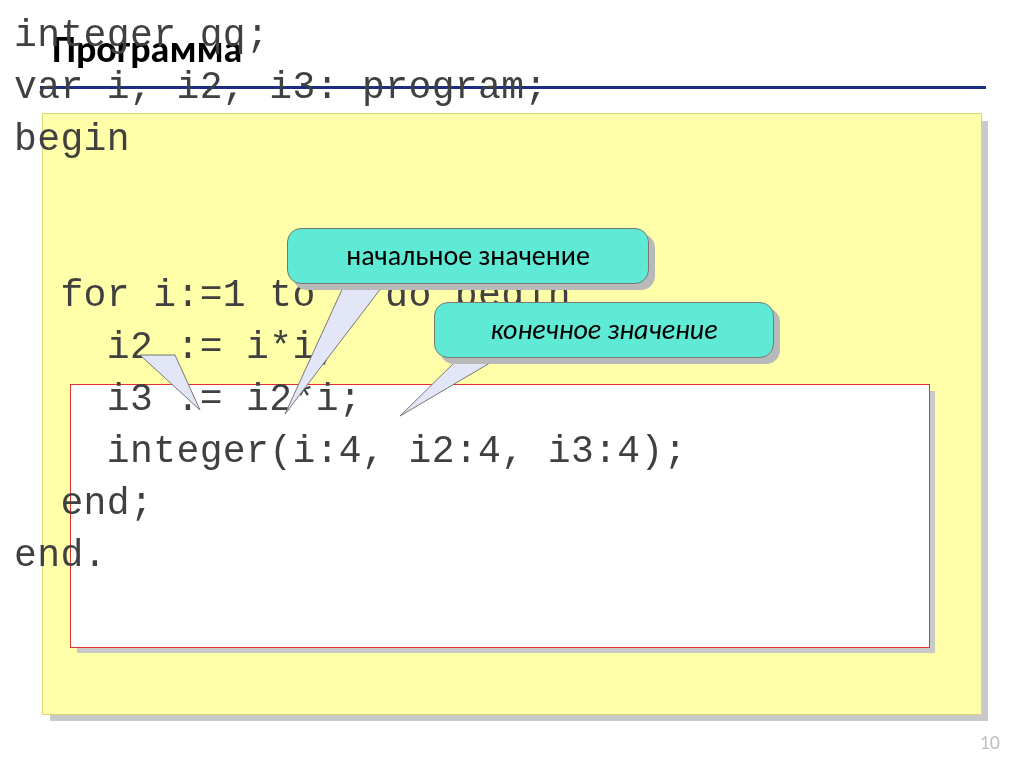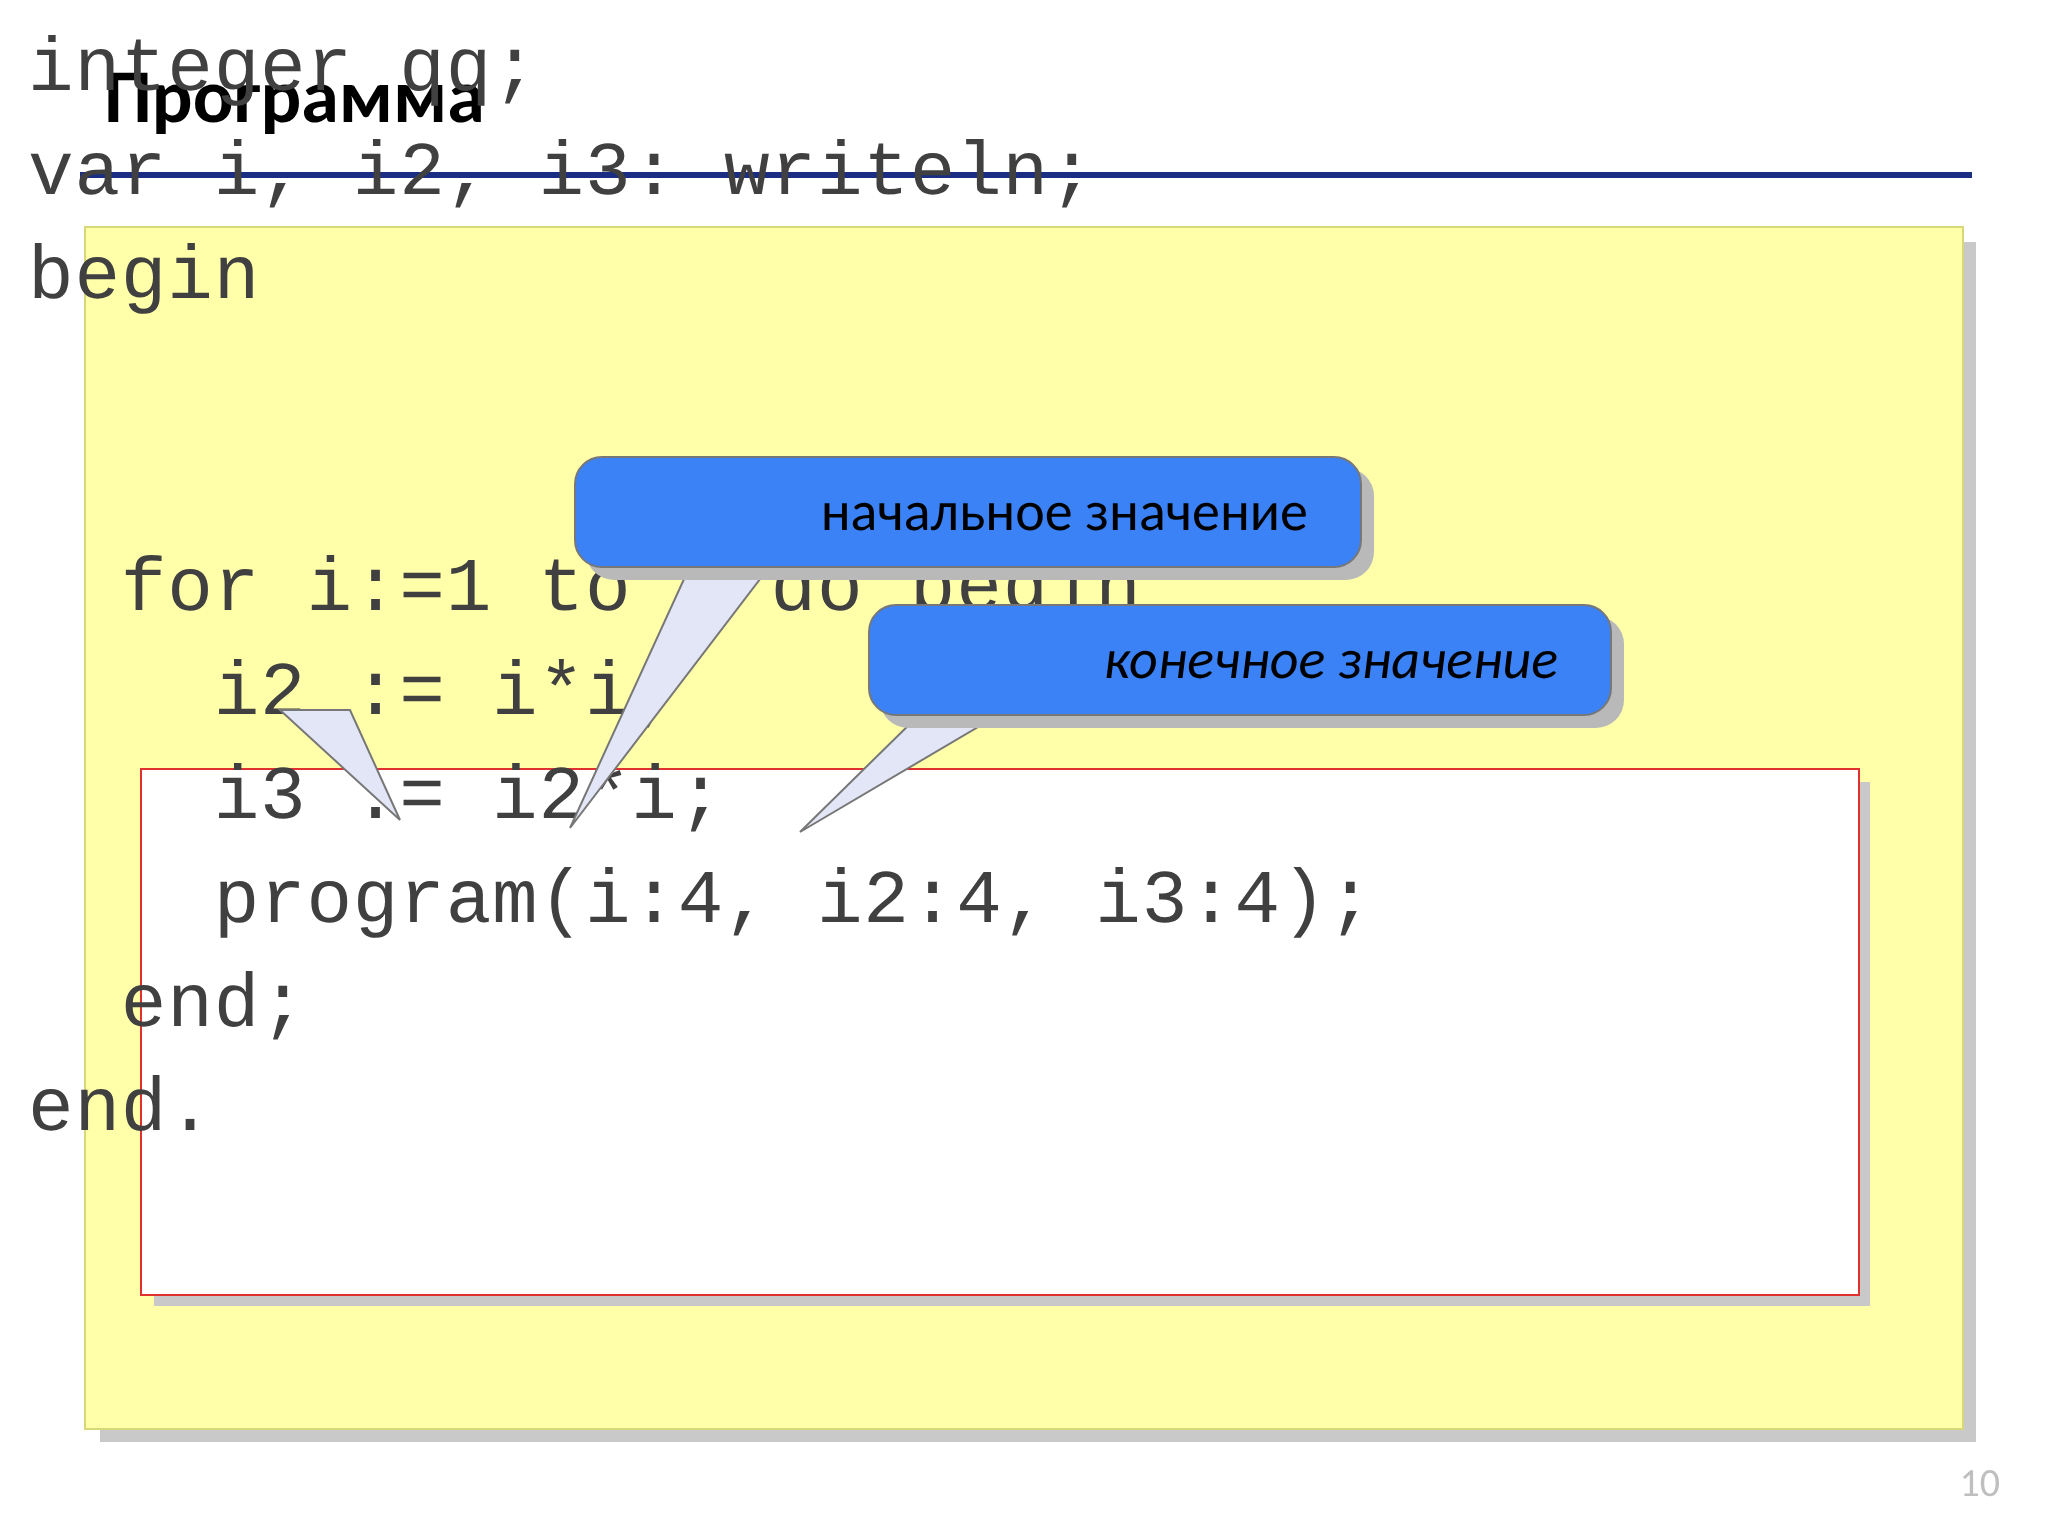--- a/index.html
+++ b/index.html
@@ -75,32 +75,32 @@
     left: 70px;
     top: 384px;
     width: 858px;
     height: 262px;
     background: #ffffff;
     border: 1px solid #e03030;
   }
   
   .callout {
     position: absolute;
-    background: #3b82f6;
+    background: #5eead4;
     border: 1px solid #777;
     border-radius: 14px;
     box-shadow: 6px 6px 0 #b9b9b9;
     font-size: 28px;
     color: #000;
     display: flex;
     align-items: center;
-    justify-content: flex-end;
+    justify-content: center;
     text-align: center;
     line-height: 1.1;
-    padding: 0 26px;
+    padding: 0 10px;
   }
   .tail {
     position: absolute;
     pointer-events: none;
   }
   .slide-num {
     position: absolute;
     right: 24px;
     bottom: 14px;
     color: #bfbfbf;
@@ -116,28 +116,28 @@
   <div class="title">Программа</div>
   <div class="rule"></div>
 
   <div class="codebox-shadow"></div>
   <div class="codebox"></div>
 
   <div class="hl-shadow"></div>
   <div class="hl"></div>
 
   <div class="code"><span>integer qq;</span>
-<span>var i, i2, i3: writeln;</span>
+<span>var i, i2, i3: program;</span>
 <span>begin</span>
 
 
 <span>  for i:=1 to 8 do begin</span>
 <span>    i2 := i*i;</span>
 <span>    i3 := i2*i;</span>
-<span>    program(i:4, i2:4, i3:4);</span>
+<span>    integer(i:4, i2:4, i3:4);</span>
 <span>  end;</span>
 <span>end.</span></div>
 
   <svg class="tail" style="left:0;top:0;width:1024px;height:768px;">
 
     <polygon points="140,355 175,355 200,410" fill="#e3e6f6" stroke="#777" stroke-width="1"></polygon>
 
     <polygon points="345,283 385,283 285,414" fill="#e3e6f6" stroke="#777" stroke-width="1"></polygon>
 
     <polygon points="460,357 500,357 400,416" fill="#e3e6f6" stroke="#777" stroke-width="1"></polygon>

